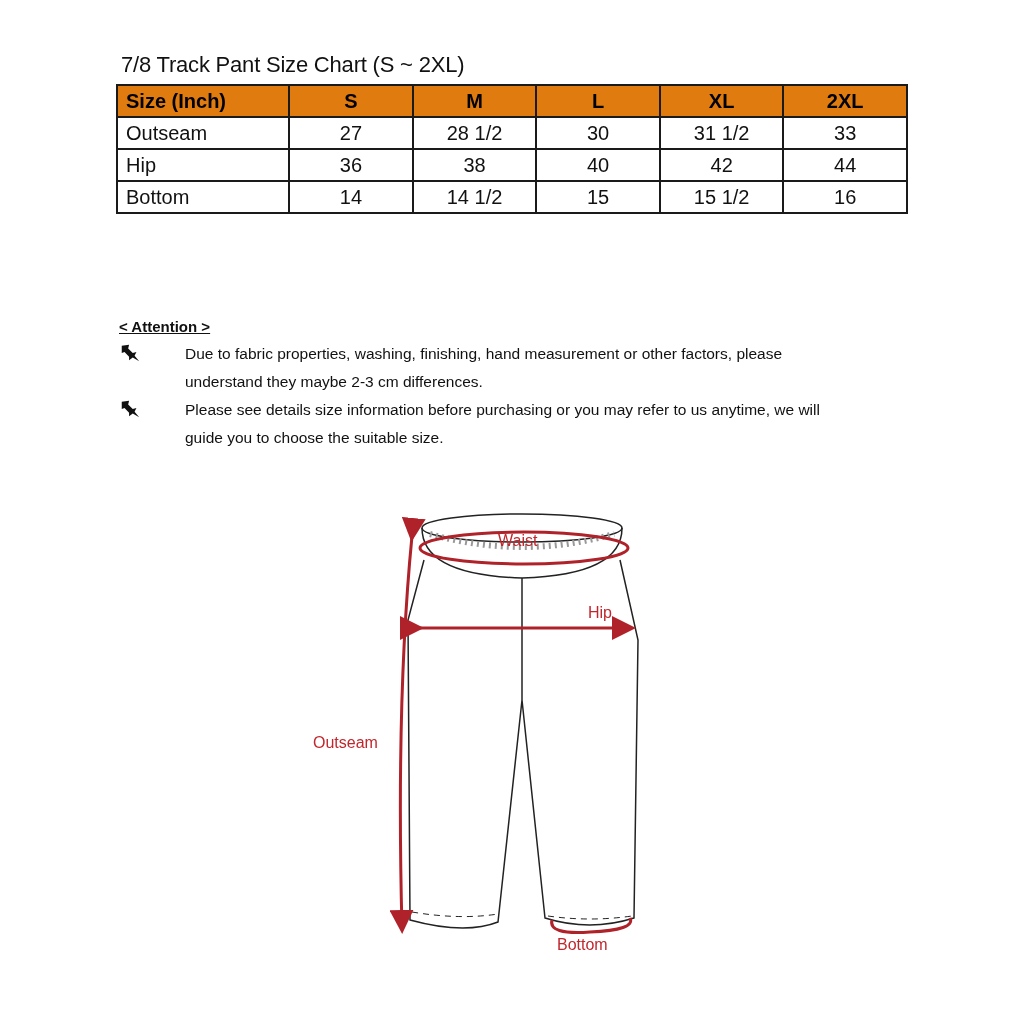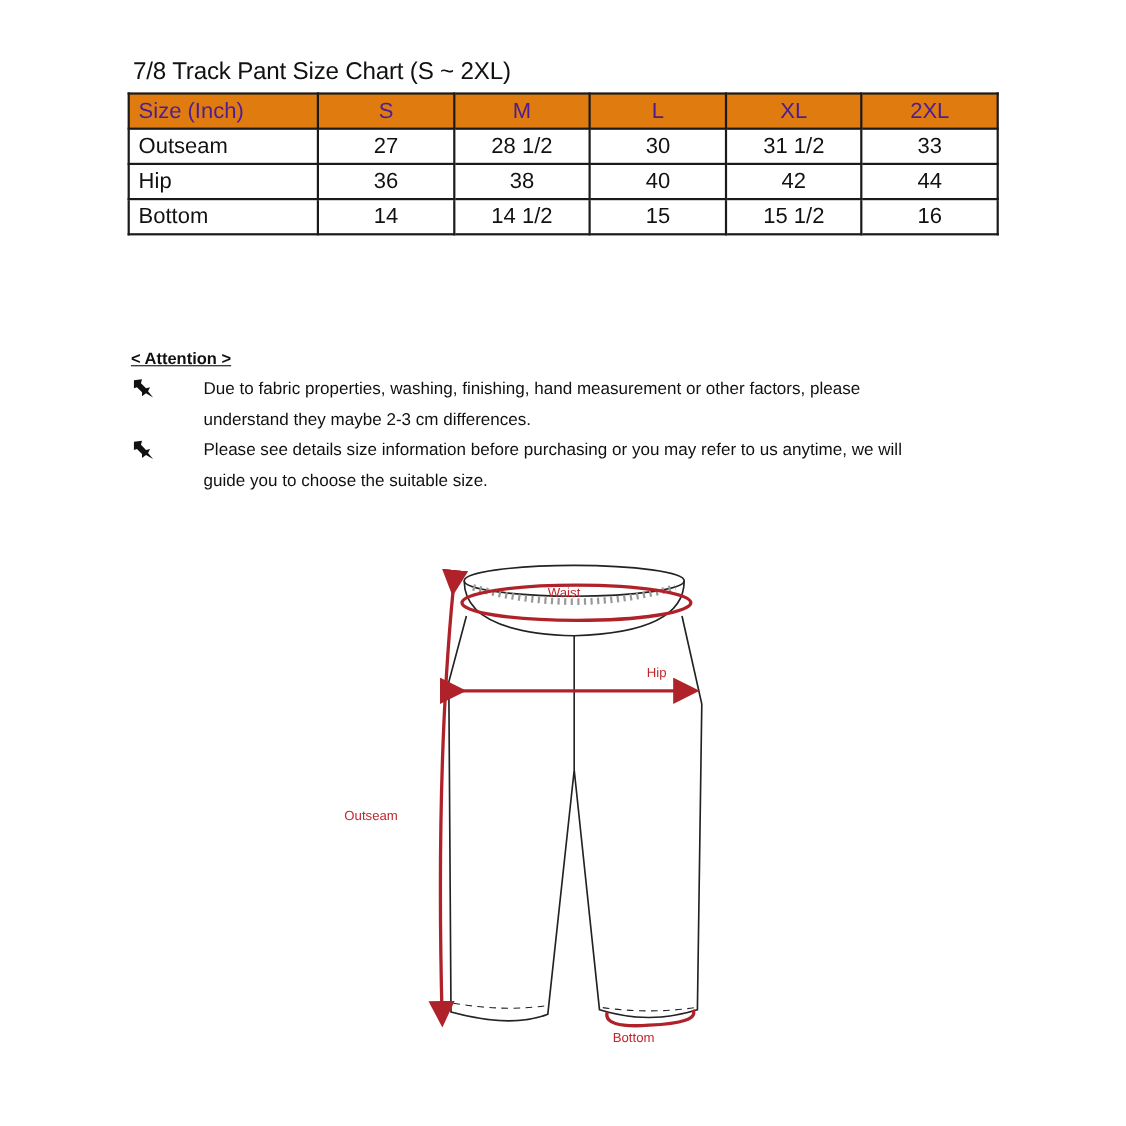--- a/index.html
+++ b/index.html
@@ -1,31 +1,31 @@
 <!DOCTYPE html>
 <html><head>
   <meta charset="utf-8">
   <style>
     html, body { margin: 0; padding: 0; background: #ffffff; }
     body { width: 1024px; height: 1024px; position: relative; overflow: hidden;
            font-family: "Liberation Sans", "DejaVu Sans", sans-serif; color: #111; }
     .title { position: absolute; left: 121px; top: 52px; font-size: 22px; font-weight: normal; letter-spacing: -0.2px; }
     table.size { position: absolute; left: 116px; top: 84px; border-collapse: collapse; width: 792px; }
     table.size td, table.size th { border: 2px solid #1a1a1a; height: 30px; padding: 0; font-size: 20px; font-weight: normal; }
-    table.size th { background: #e07b10; color: #4c1d95; font-weight: normal; text-align: center; }
+    table.size th { background: #e07b10; color: #000000; font-weight: bold; text-align: center; }
     table.size th.first { text-align: left; padding-left: 8px; }
     table.size td { text-align: center; }
     table.size td.label { text-align: left; padding-left: 8px; }
     .col0 { width: 170px; } .colx { width: 122px; }
     .attn-title { position: absolute; left: 119px; top: 318px; font-size: 15px; font-weight: bold; text-decoration: underline; }
     .note { position: absolute; left: 119px; font-size: 15.5px; line-height: 28px; }
     .note .pin { position: absolute; left: 0; top: 2px; width: 22px; height: 22px; }
     .note .txt { margin-left: 66px; width: 660px; display: block; }
     .diagram { position: absolute; left: 300px; top: 500px; width: 400px; height: 480px; }
-    .lbl { position: absolute; color: #c0272d; font-size: 12px; }
+    .lbl { position: absolute; color: #c0272d; font-size: 16px; }
   </style>
 </head>
 <body>
 
 <div class="title">7/8 Track Pant Size Chart (S ~ 2XL)</div>
 
 <table class="size">
   <colgroup>
       <col class="col0">
       <col class="colx">

